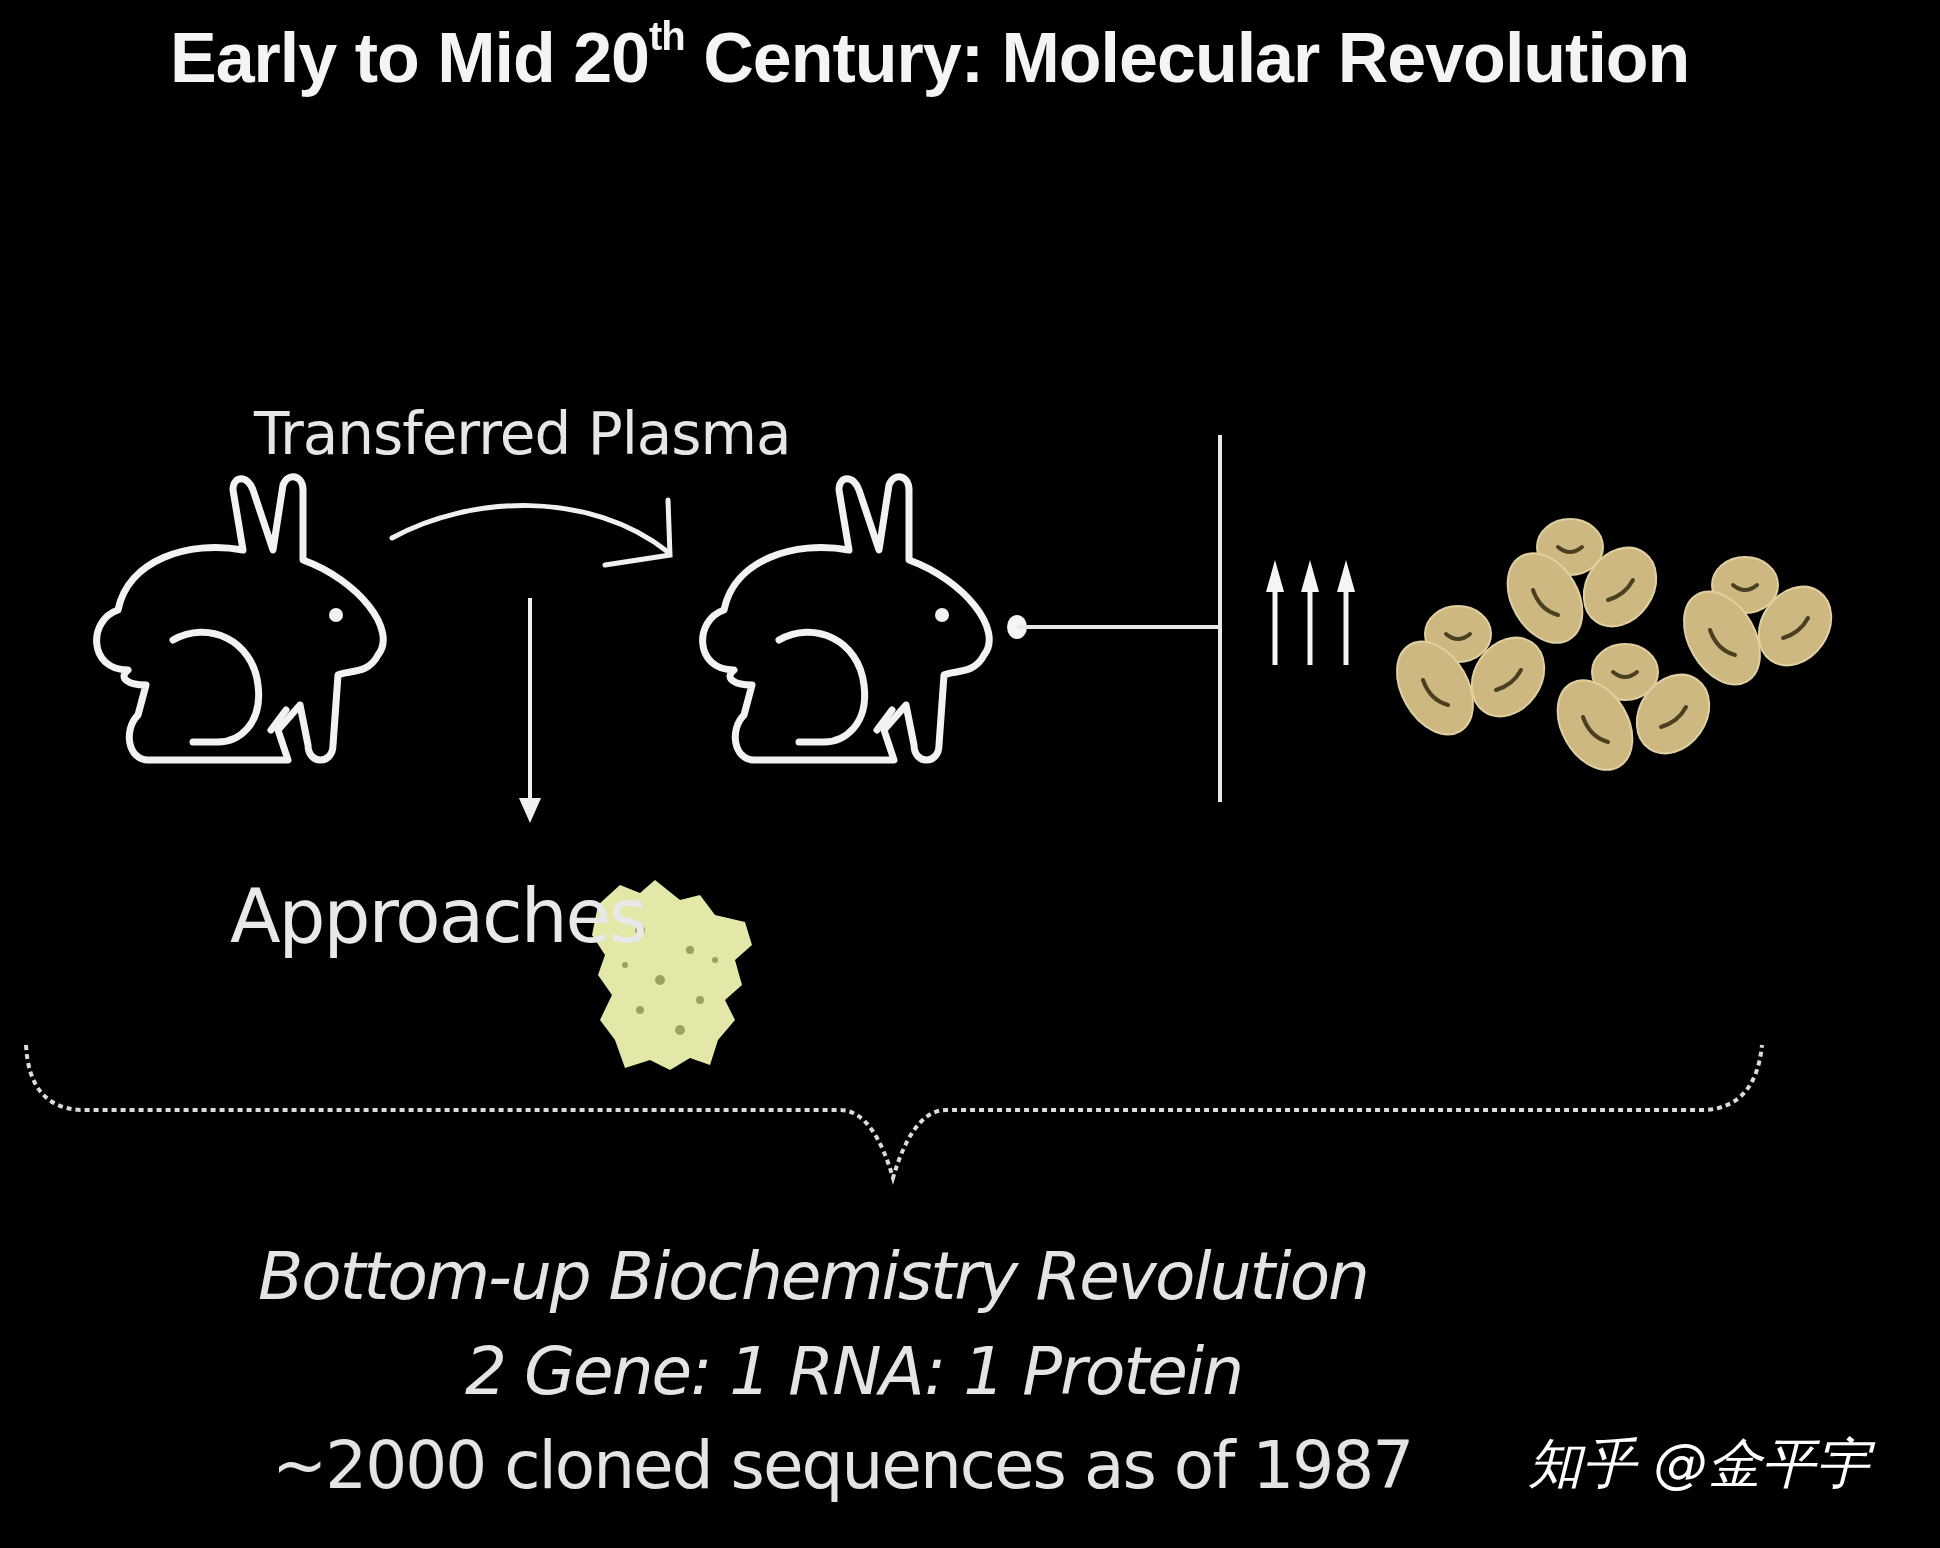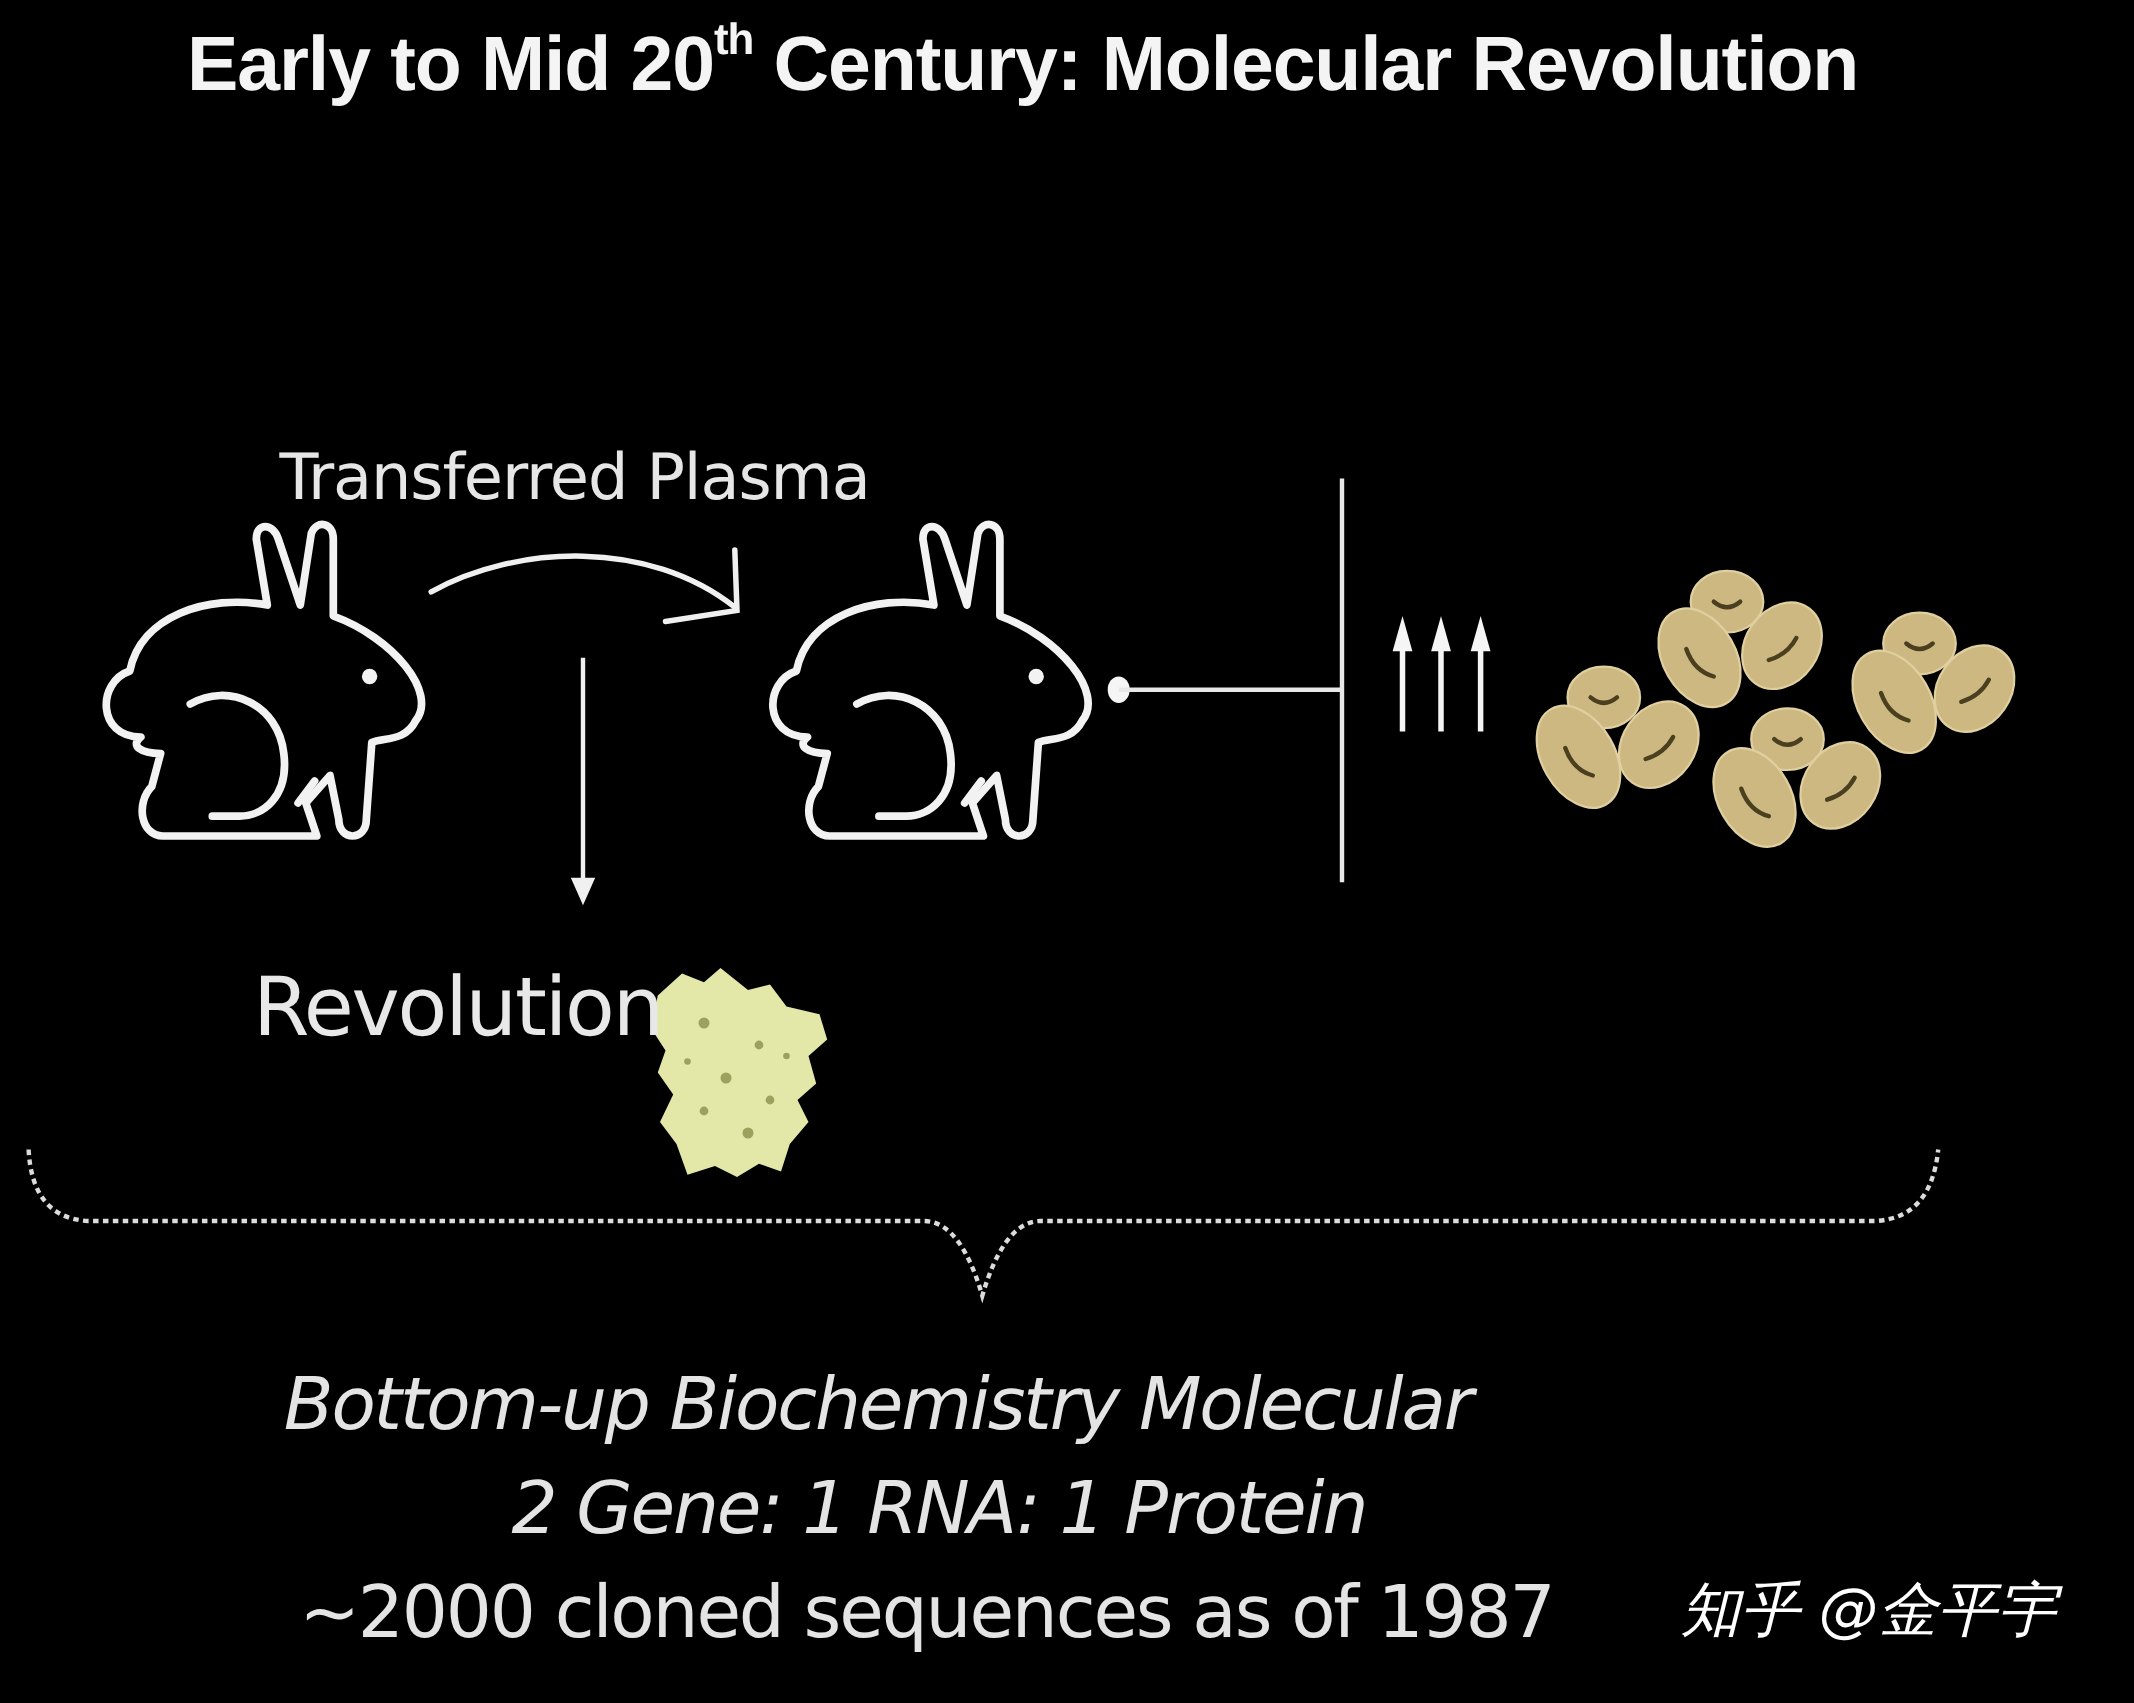--- a/index.html
+++ b/index.html
@@ -130,20 +130,20 @@
         <circle cx="625" cy="965" r="3"></circle>
     </g>
   </g>
 
   <g fill="none" stroke="#dcdcdc" stroke-width="4" stroke-dasharray="5 4">
     <path d="M 26 1045 C 28 1085 45 1108 80 1110 L 840 1110 C 865 1110 882 1140 893 1178 C 904 1140 921 1110 946 1110 L 1705 1110 C 1740 1108 1758 1085 1762 1045"></path>
   </g>
 </svg>
 
 <div id="discovery" class="abs">
-  <div>Revolution</div>
+  <div>Approaches</div>
 </div>
 
-<div id="line1" class="abs bottom">Bottom-up Biochemistry Molecular</div>
+<div id="line1" class="abs bottom">Bottom-up Biochemistry Revolution</div>
 <div id="line2" class="abs bottom">2 Gene: 1 RNA: 1 Protein</div>
 <div id="line3" class="abs bottom">~2000 cloned sequences as of 1987</div>
 
 <div id="watermark" class="abs">知乎 @金平宇</div>
 
 </body></html>

